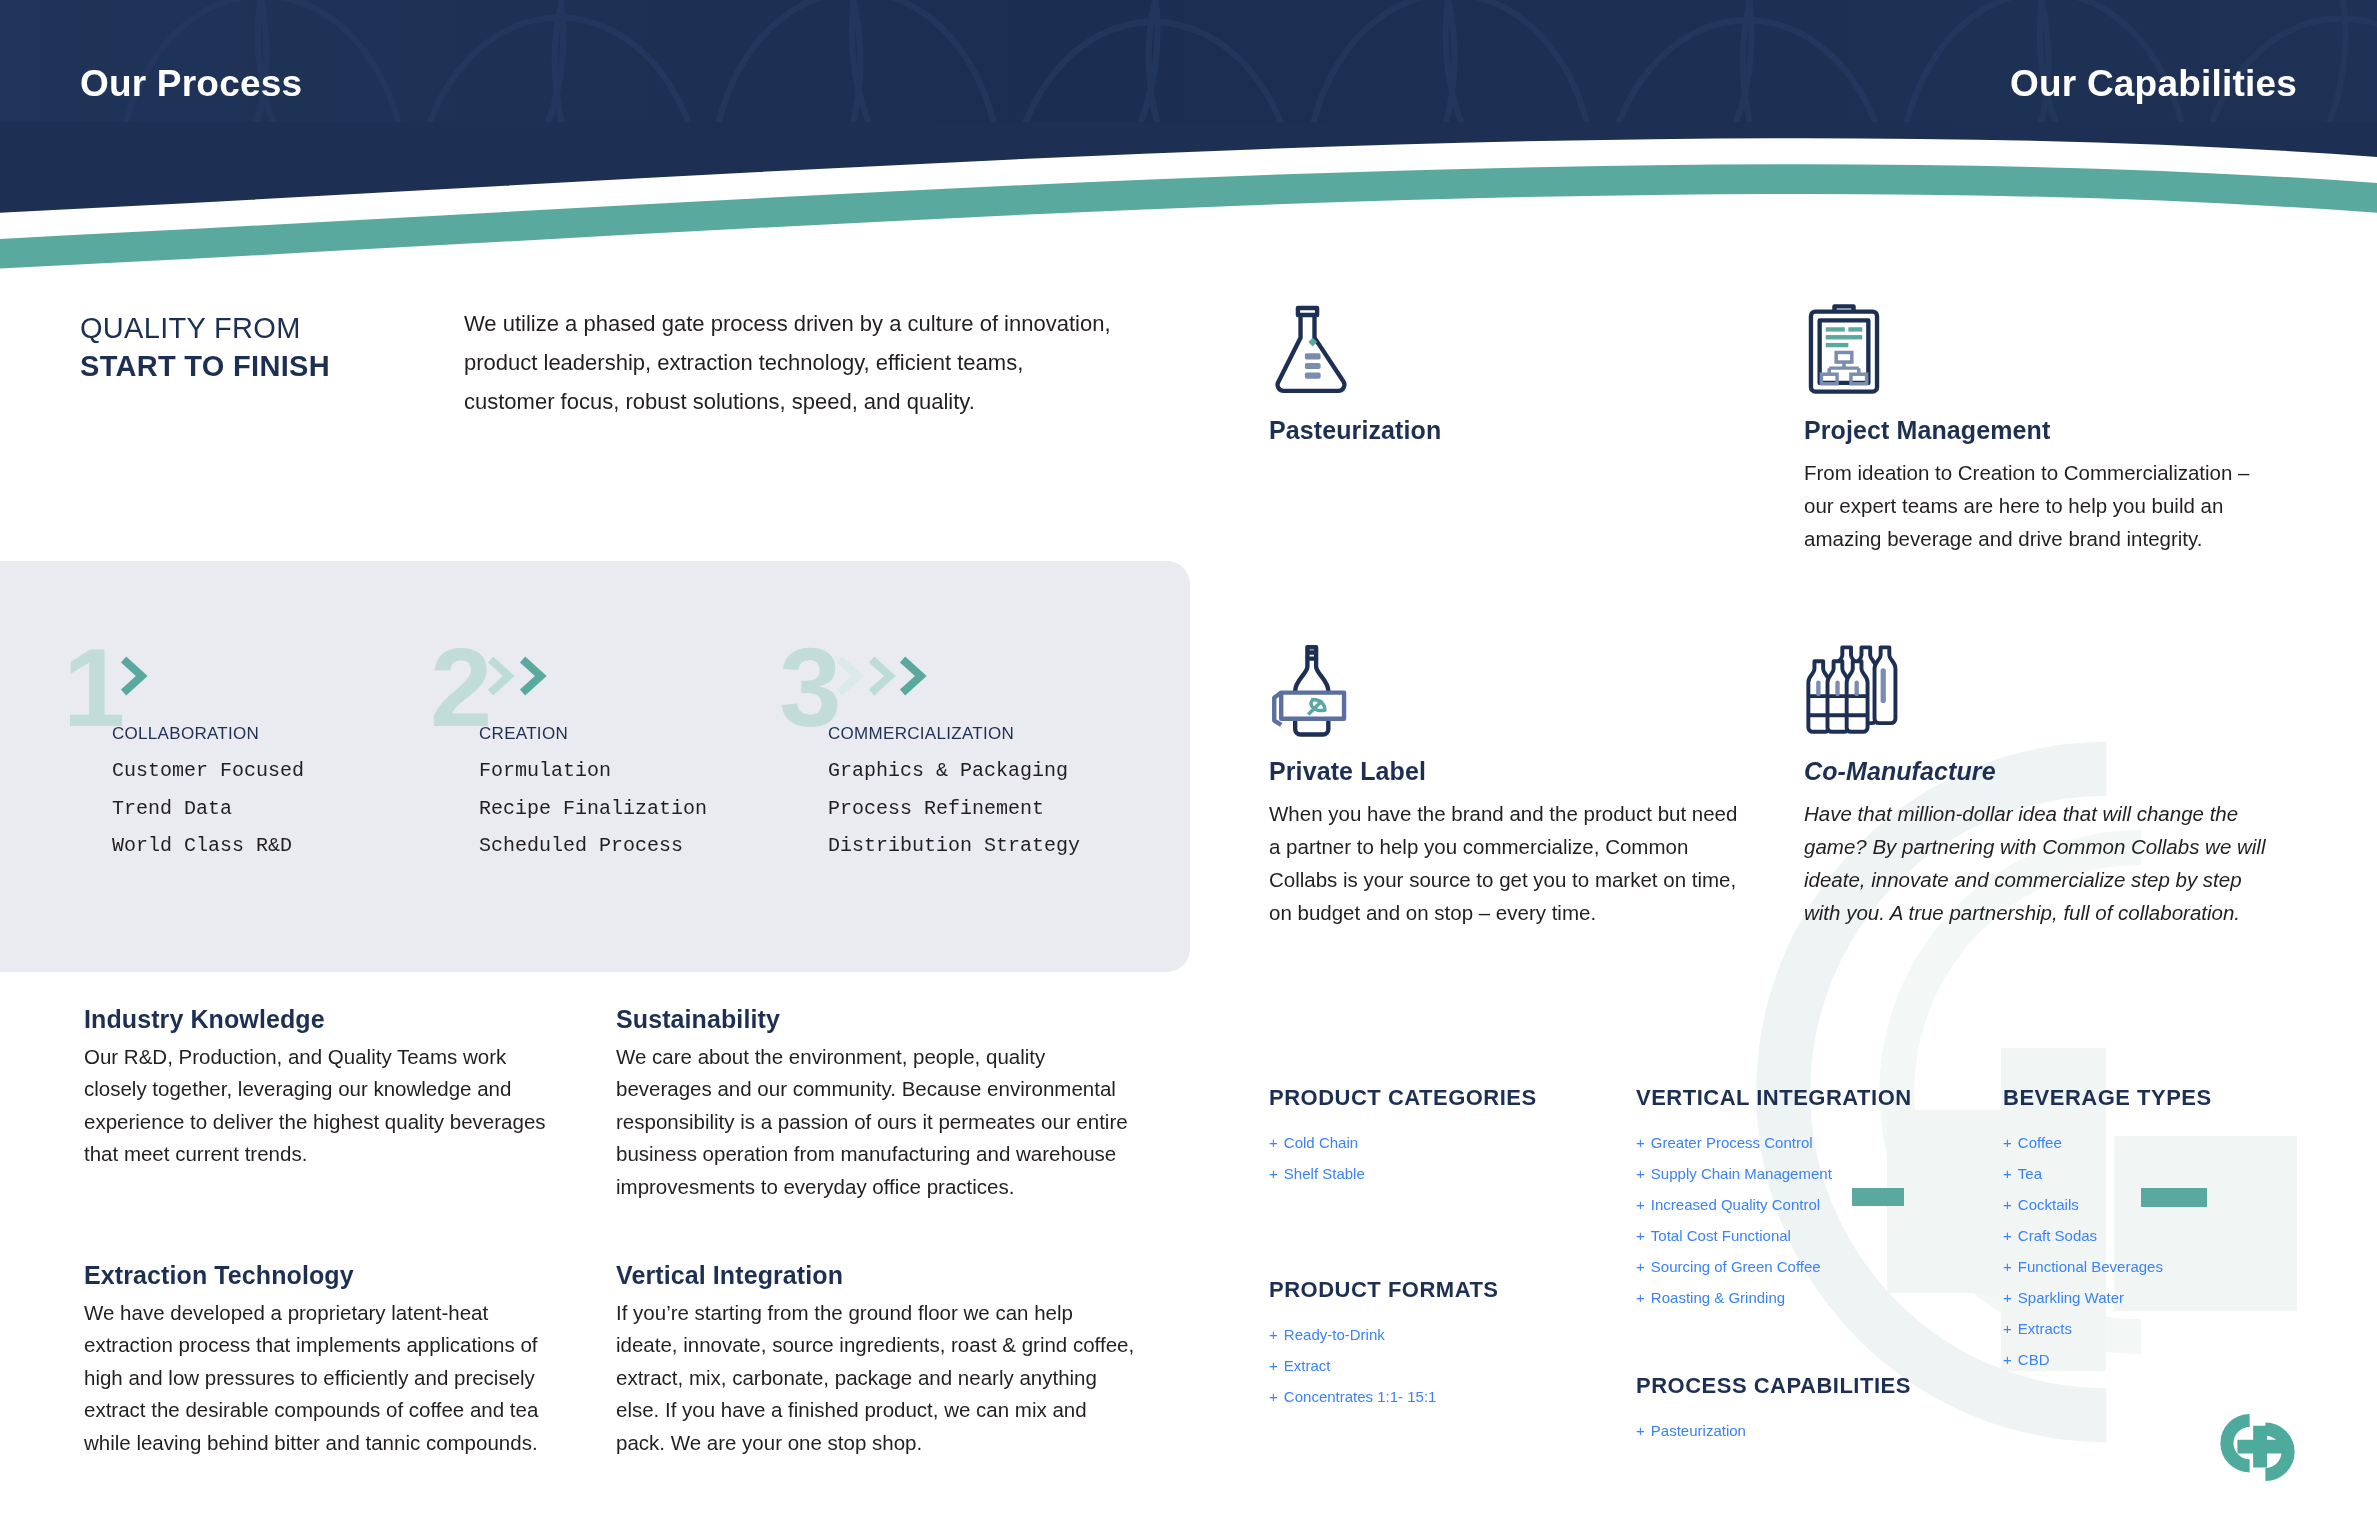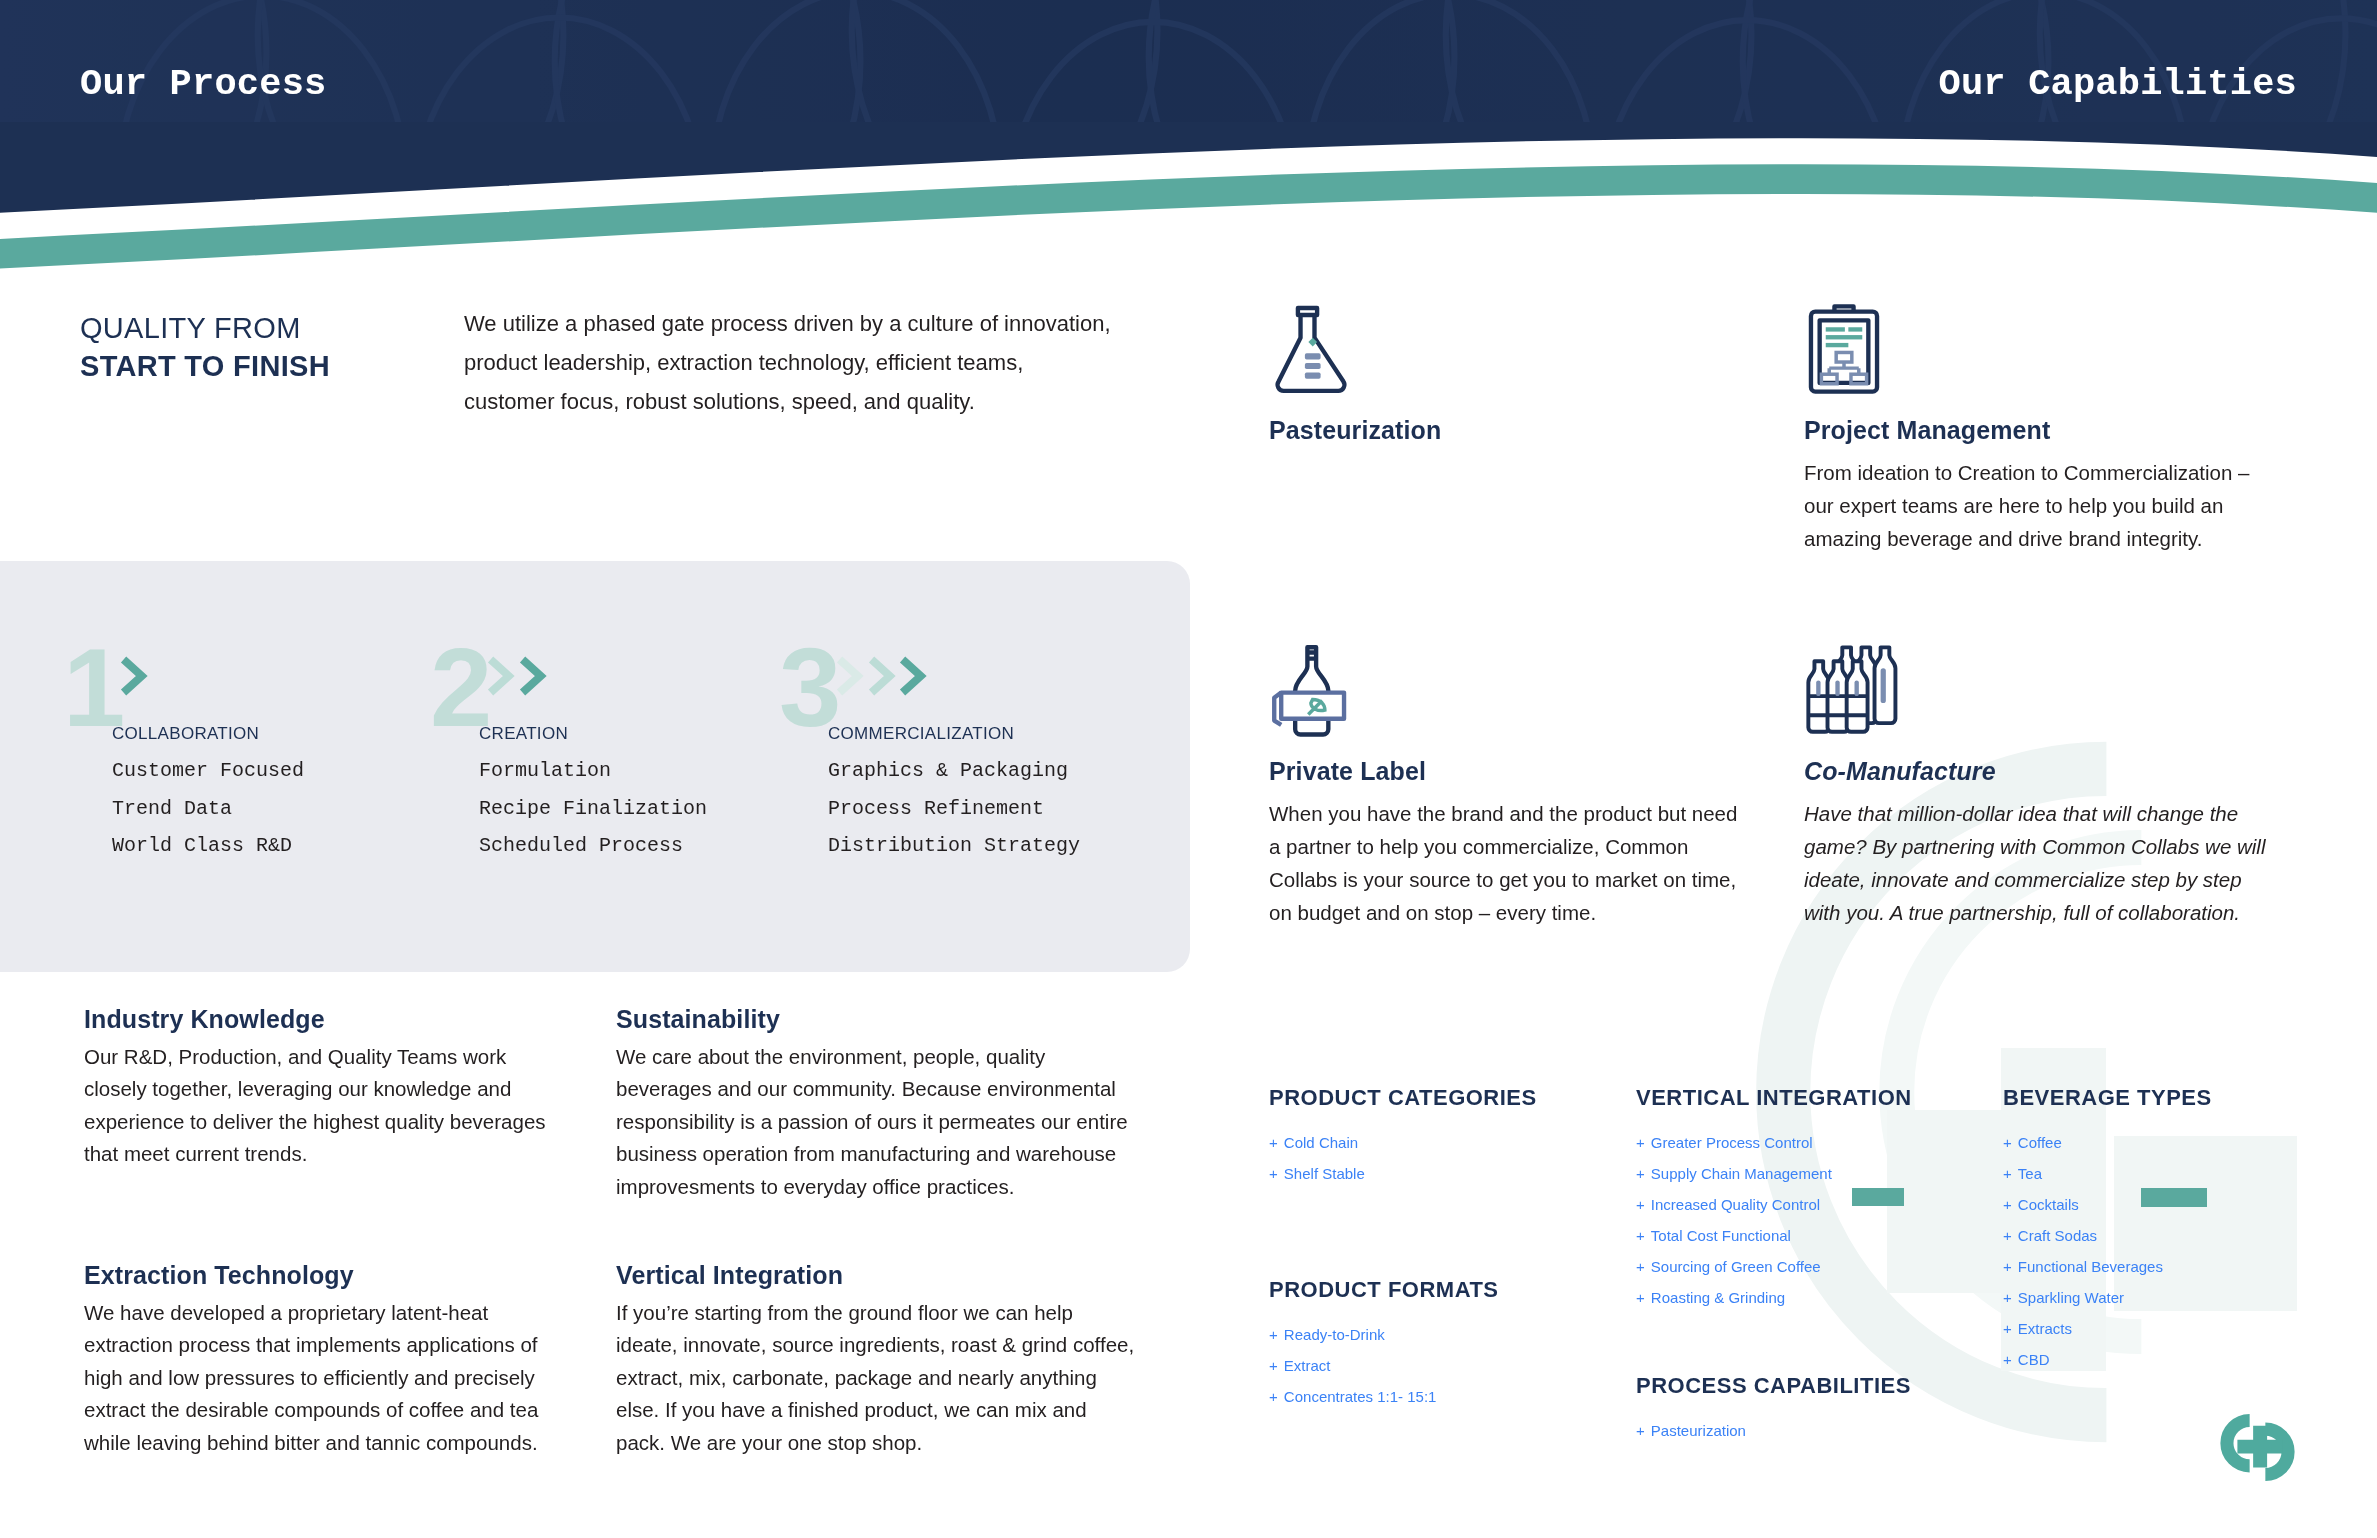--- a/index.html
+++ b/index.html
@@ -28,21 +28,20 @@
     opacity: 0.55;
   }
   .header-title {
     position: absolute;
     top: 63px;
     font-size: 37px;
     font-weight: bold;
     color: #ffffff;
     letter-spacing: 0.2px;
     z-index: 3;
-    font-family: Liberation Mono, monospace;
   }
   .header-title.left  { left: 80px; }
   .header-title.right { right: 80px; }
 
   
   .wave-wrap {
     position: absolute;
     top: 122px; left: 0;
     width: 2377px; height: 157px;
     z-index: 6;

